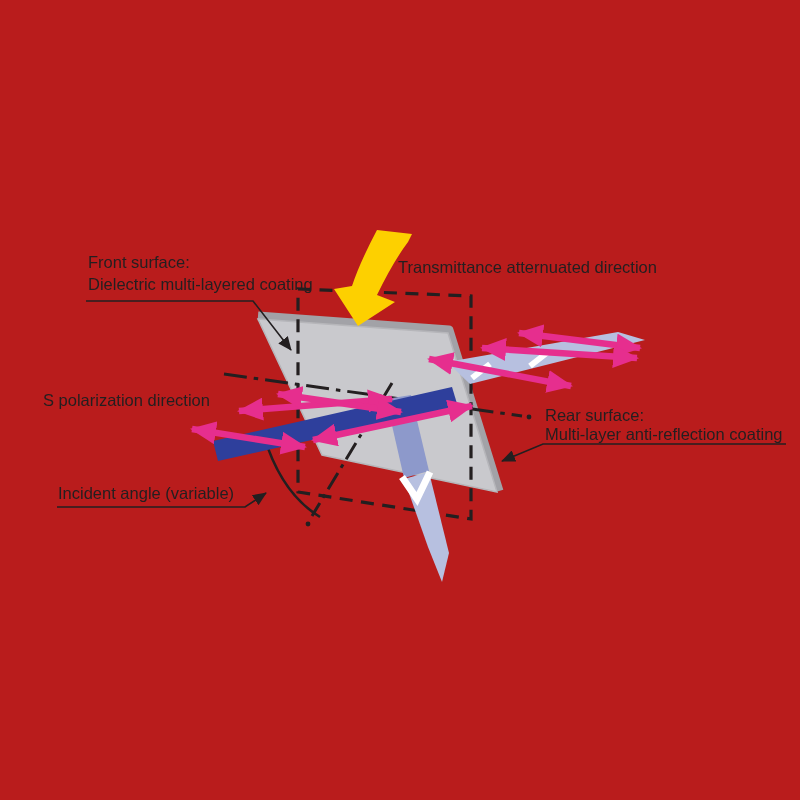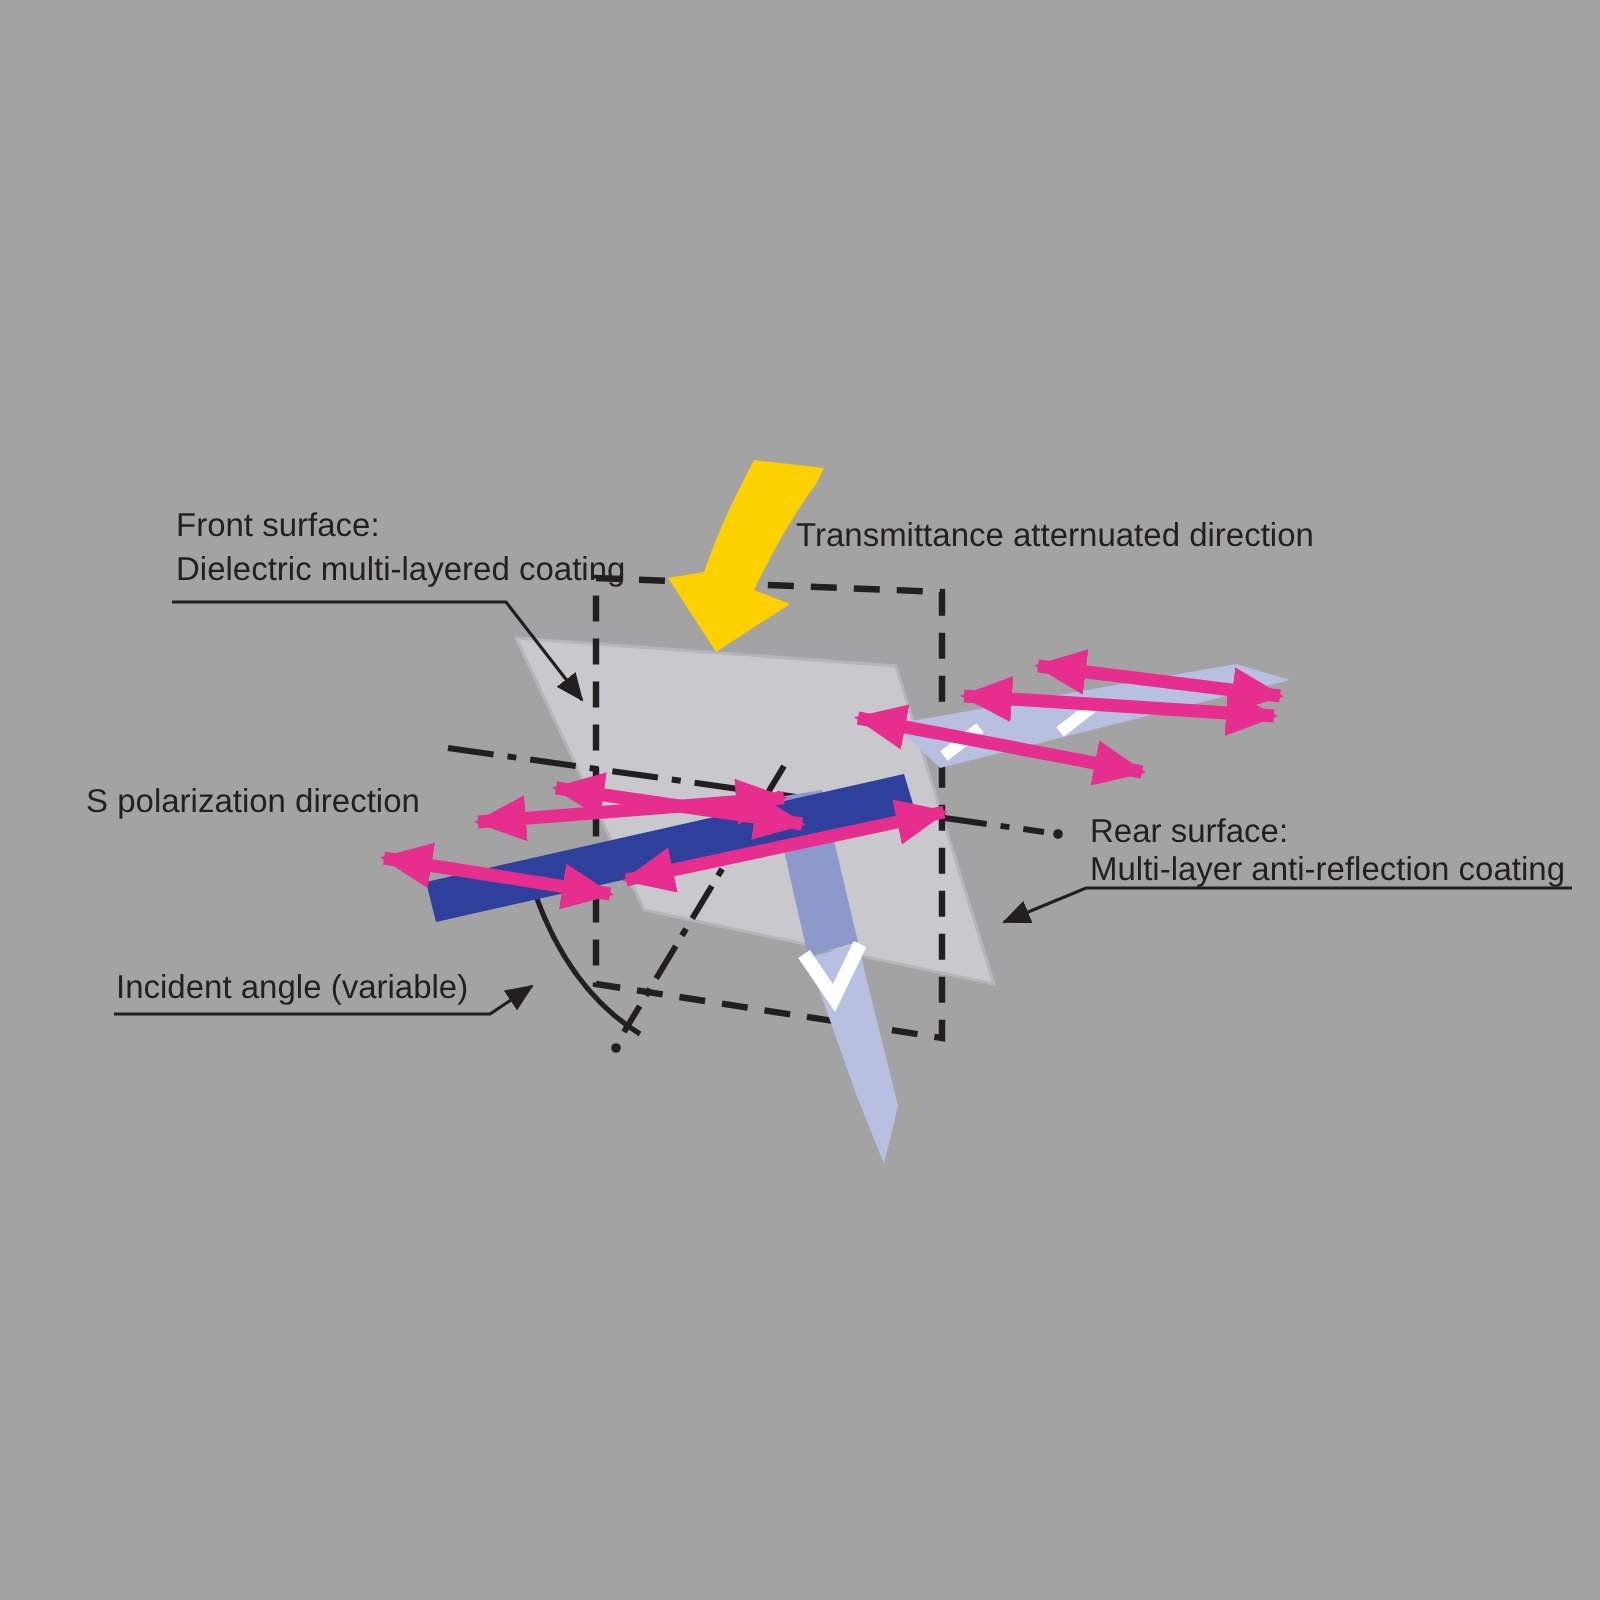--- a/index.html
+++ b/index.html
@@ -1,16 +1,16 @@
 <!DOCTYPE html>
 <html><head>
 <meta charset="utf-8">
 <style>
   html,body{margin:0;padding:0;background:#ffffff;}
-  .stage{position:relative;width:800px;height:800px;background:#a3a3a3;overflow:hidden;
+  .stage{position:relative;width:800px;height:800px;background:#b91c1c;overflow:hidden;
          font-family:"Liberation Sans", sans-serif;}
   svg{position:absolute;left:0;top:0;}
   text{fill:#231f20;font-size:16.5px;font-family:"Liberation Sans", sans-serif;}
 </style>
 </head>
 <body>
 
 <div class="stage">
 <svg width="800" height="800" viewBox="0 0 800 800">
   <defs>

